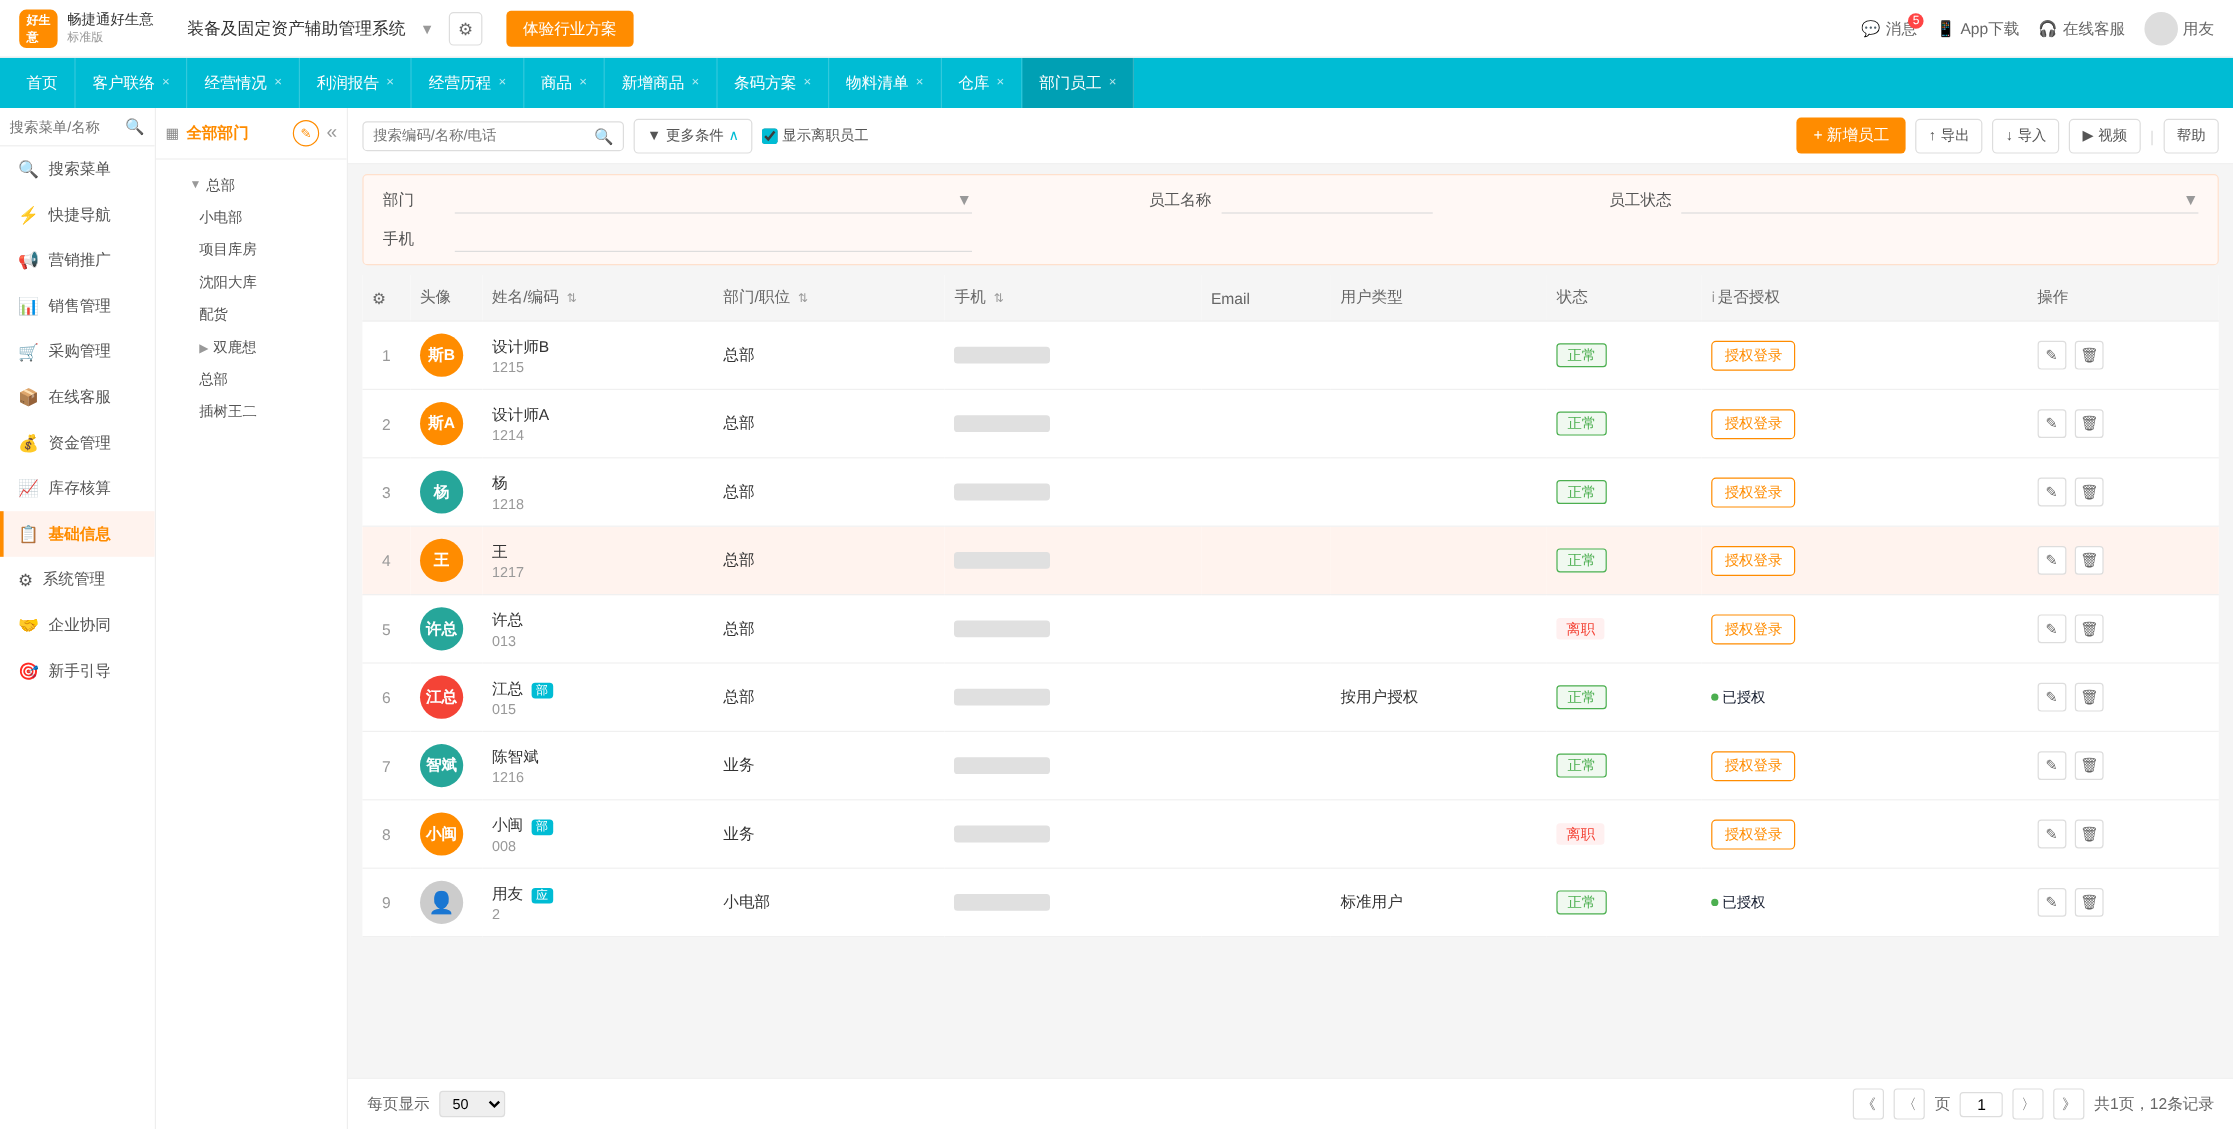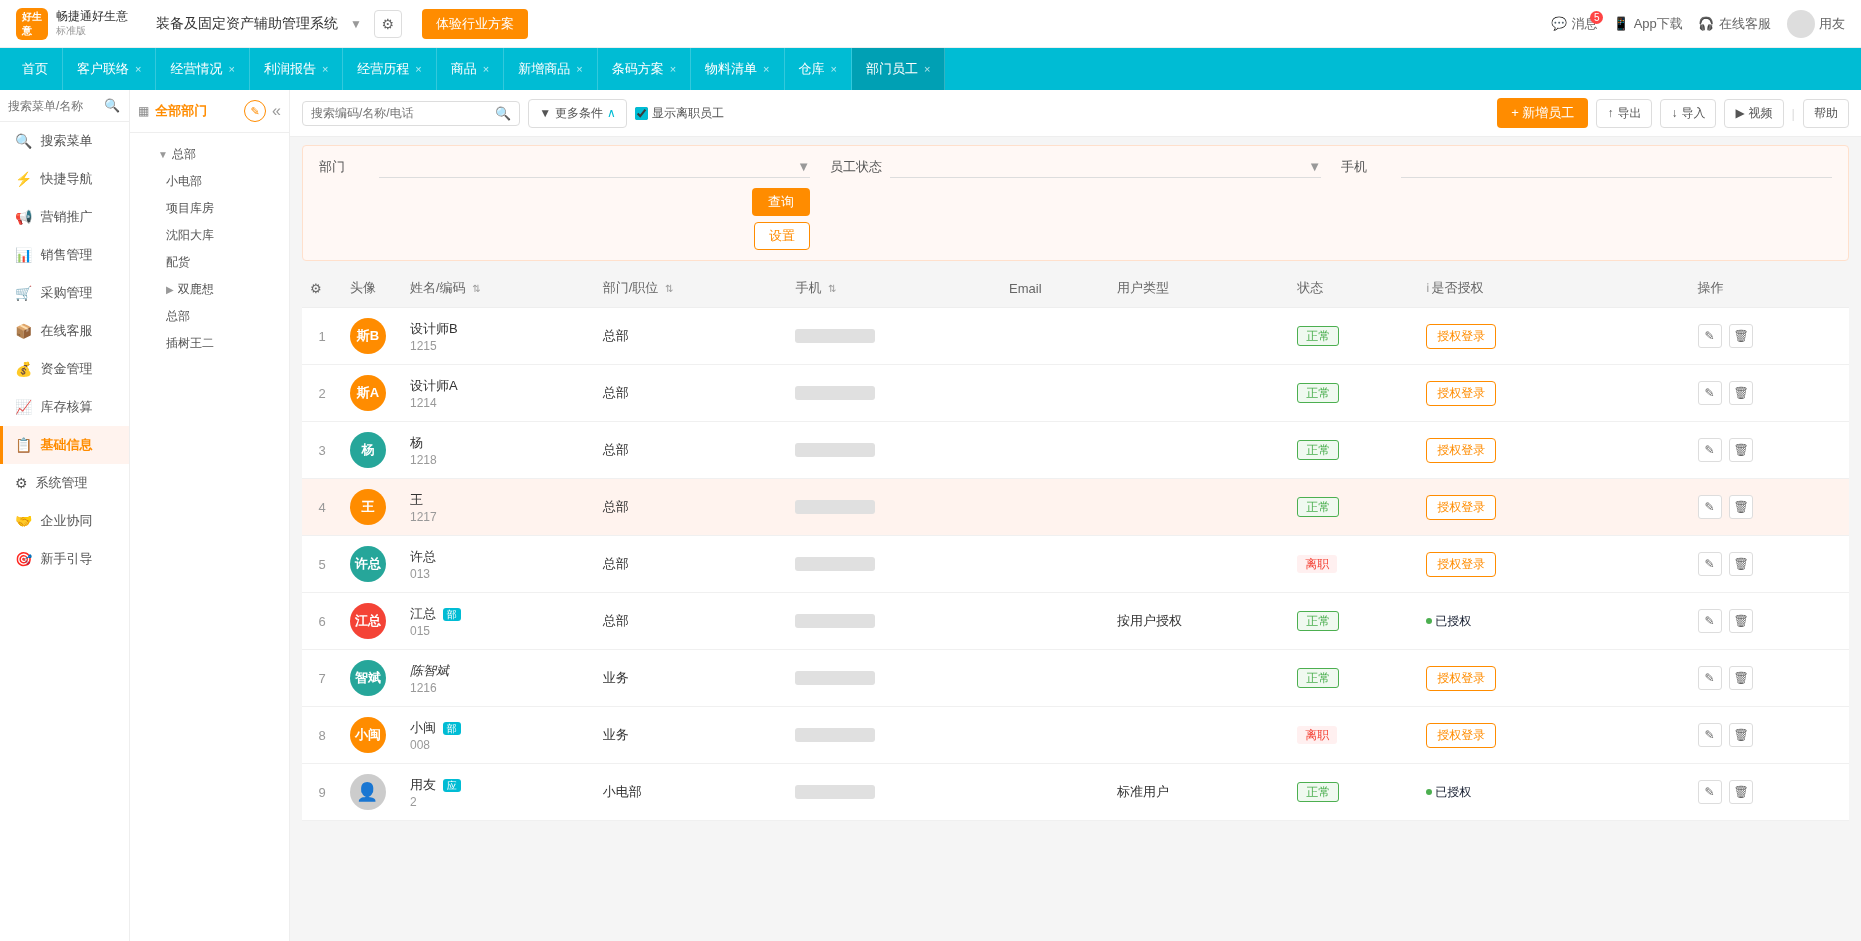--- a/index.html
+++ b/index.html
@@ -674,34 +674,36 @@
       </div>
 
       <div class="filter-row">
         <div class="filter-field">
           <span class="filter-label">部门</span>
           <button class="filter-select-btn">
             <span></span>
             <span>▼</span>
           </button>
         </div>
+        <div class="filter-field" style="display:flex;flex-direction:column;gap:8px;justify-content:center;">
+          <div class="filter-field">
+            <span class="filter-label">员工名称</span>
+            <input class="filter-input" type="text" style="">
+          </div>
+        </div>
         <div class="filter-field">
           <span class="filter-label">员工状态</span>
           <button class="filter-select-btn">
             <span></span>
             <span>▼</span>
           </button>
         </div>
         <div class="filter-field">
           <span class="filter-label">手机</span>
           <input class="filter-input" type="text" style="">
-        </div>
-        <div style="display:flex;flex-direction:column;gap:6px;align-items:flex-end;justify-content:center;">
-          <button class="btn-search">查询</button>
-          <button class="btn-settings">设置</button>
         </div>
       </div>
 
       <div class="table-wrap">
         <table>
           <thead>
             <tr>
               <th style="width:40px;"><span>⚙</span></th>
               <th style="width:60px;">头像</th>
               <th>姓名/编码 <span class="sort-icon">⇅</span></th>
@@ -824,21 +826,21 @@
                 <td style="white-space: nowrap;">
     <button class="op-btn" title="编辑">✎</button>
     <button class="op-btn" title="删除" style="margin-left:4px;">🗑</button>
   </td>
               </tr>
               <tr>
                 <td style="text-align: center; color: rgb(153, 153, 153);">7</td>
                 <td>
                   <div class="avatar-circle" style="background: rgb(38, 166, 154);">智斌</div>
                 </td>
-                <td><span style="font-size:13px;font-style:italic;">陈智斌</span><br><span style="color:#999;font-size:12px;">1216</span></td>
+                <td><span style="font-size:13px;">陈智斌</span><br><span style="color:#999;font-size:12px;">1216</span></td>
                 <td>业务</td>
                 <td><span class="blurred-text">***********</span></td>
                 <td></td>
                 <td></td>
                 <td><span class="status-badge status-normal">正常</span></td>
                 <td><button class="auth-btn">授权登录</button></td>
                 <td></td>
                 <td style="white-space: nowrap;">
     <button class="op-btn" title="编辑">✎</button>
     <button class="op-btn" title="删除" style="margin-left:4px;">🗑</button>
@@ -881,15 +883,31 @@
                 <td></td>
                 <td style="white-space: nowrap;">
     <button class="op-btn" title="编辑">✎</button>
     <button class="op-btn" title="删除" style="margin-left:4px;">🗑</button>
   </td>
               </tr>
             </tbody>
         </table>
       </div>
 
+      <div class="footer-bar">
+        <span>每页显示</span>
+        <select class="page-size-select">
+          <option>50</option>
+          <option>20</option>
+          <option>100</option>
+        </select>
+        <div class="spacer"></div>
+        <button class="page-btn">《</button>
+        <button class="page-btn">〈</button>
+        <span>页</span>
+        <input class="page-input" type="text" value="1" style="">
+        <button class="page-btn">〉</button>
+        <button class="page-btn">》</button>
+        <span>共1页，12条记录</span>
+      </div>
     </div>
   </div>
 </div>
 
 </body></html>

